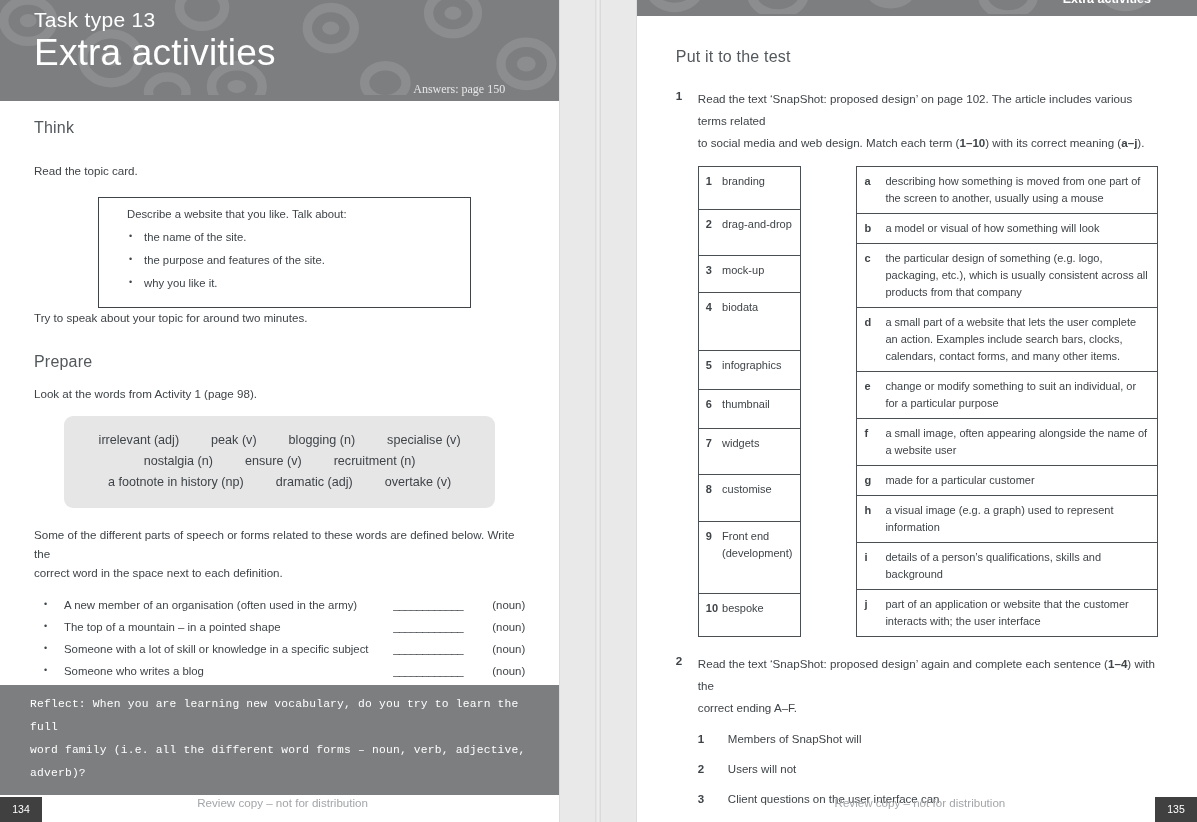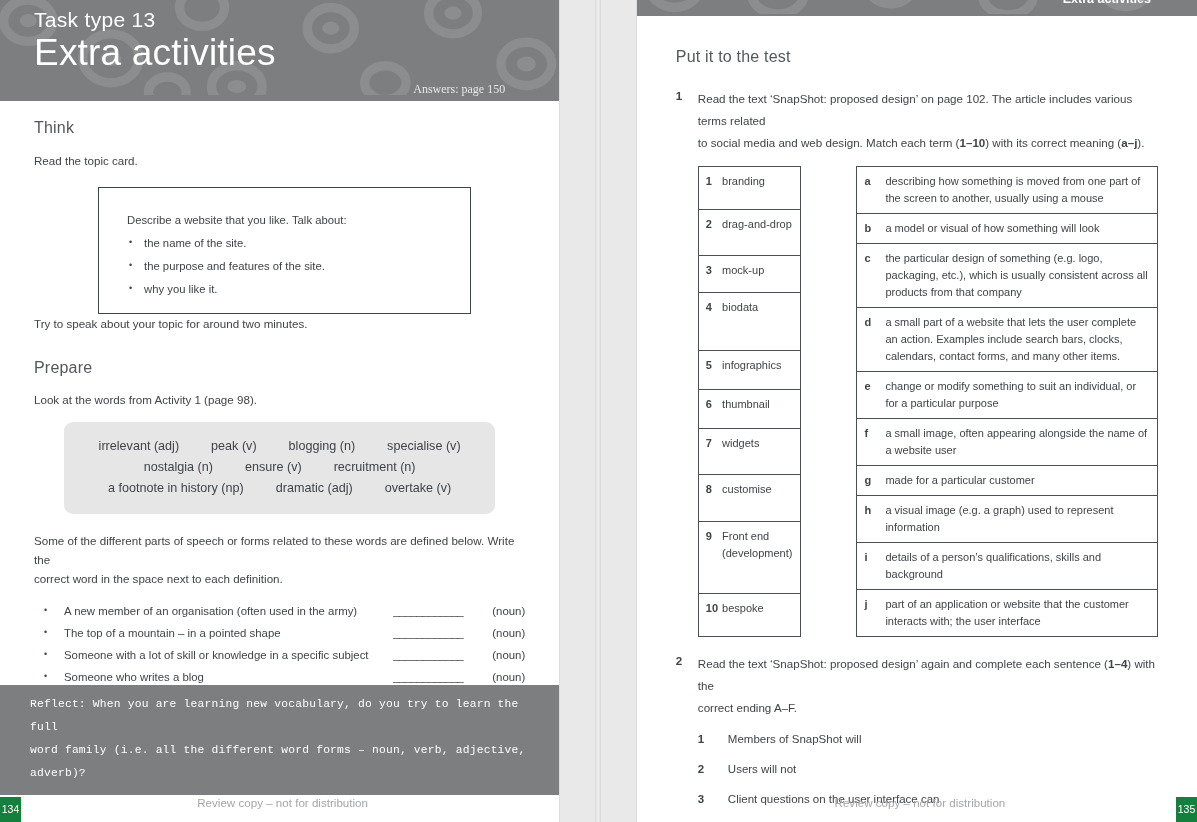--- a/index.html
+++ b/index.html
@@ -29,21 +29,21 @@
   .striptop{position:relative;height:16px;background:#7c7e80;overflow:hidden;}
   .striptop .rt{position:absolute;right:46px;top:-8px;font-size:12.5px;font-weight:bold;color:#ffffff;}
   .striptop .deco{position:absolute;inset:-16px 0 0 0;}
 
   
   h2.sec{font-weight:400;font-size:16px;color:#53585c;margin:0;letter-spacing:.2px;}
   .body{font-size:11.6px;line-height:19px;color:#3f4448;}
 
   .lp{padding:0 34px;}
 
-  .topiccard{border:1px solid #3f4448;margin:17px 0 0 64px;width:373px;box-sizing:border-box;padding:26px 0 12px 28px;}
+  .topiccard{border:1px solid #3f4448;margin:17px 0 0 64px;width:373px;box-sizing:border-box;padding:10px 0 12px 28px;}
   .topiccard .lead{font-size:11.3px;color:#3f4448;}
   .topiccard ul{margin:6px 0 0 0;padding:0;list-style:none;}
   .topiccard li{font-size:11.3px;line-height:23px;padding-left:17px;position:relative;}
   .topiccard li:before{content:"\2022";position:absolute;left:2px;top:-1px;font-size:9px;color:#3f4448;}
 
   .wordbank{background:#e6e6e7;border-radius:9px;margin:13px 30px 0 30px;padding:14px 10px 15px 10px;text-align:center;}
   .wbrow{font-size:12.6px;color:#3f4448;line-height:21px;}
   .wbrow span{display:inline-block;}
   .wbrow .gap1{width:32px;display:inline-block;}
 
@@ -52,22 +52,22 @@
   .defs li:before{content:"\2022";position:absolute;left:10px;top:-1px;font-size:9px;}
   .defs .blank{position:absolute;right:62px;top:0;letter-spacing:-.5px;color:#3f4448;}
   .defs .noun{position:absolute;right:0;top:0;}
 
   .reflect{position:absolute;left:0;right:0;top:685px;background:#7c7e80;color:#ffffff;
            font-family:"Liberation Mono","DejaVu Sans Mono",monospace;font-size:11.3px;line-height:23px;
            padding:8px 30px 10px 30px;box-sizing:border-box;letter-spacing:.2px;}
 
   .footer{position:absolute;left:0;right:0;bottom:0;height:34px;}
   .footer .fnote{position:absolute;left:0;right:0;top:8px;text-align:center;font-size:11.6px;color:#a3a6a9;padding-left:6px;}
-  .pagenum{position:absolute;bottom:0;background:#15803d;color:#ffffff;font-size:10.5px;
-           width:21px;height:25px;line-height:25px;text-align:center;}
+  .pagenum{position:absolute;bottom:0;background:#404040;color:#ffffff;font-size:10.5px;
+           width:42px;height:25px;line-height:25px;text-align:center;}
   .pagenum.left{left:0;}
   .pagenum.right{right:0;}
 
   
   .rp{padding:0 39px;}
   .q{display:flex;margin-top:6px;}
   .qnum{width:22px;flex:none;font-size:11.6px;font-weight:bold;color:#3f4448;padding-top:1px;}
   .qtext{font-size:11.6px;line-height:22px;color:#3f4448;}
 
   .matchwrap{display:flex;margin-top:12px;gap:55px;}
@@ -113,21 +113,21 @@
         </g>
       </svg>
       <div class="tasktype">Task type 13</div>
       <div class="bannertitle">Extra activities</div>
       <div class="answers">Answers: page 150</div>
     </div>
 
     <div class="lp">
 
       <h2 class="sec" style="margin-top:18px;">Think</h2>
-      <div class="body" style="margin-top:14px;">Read the topic card.</div>
+      <div class="body" style="margin-top:24px;">Read the topic card.</div>
 
       <div class="topiccard">
         <div class="lead">Describe a website that you like. Talk about:</div>
         <ul>
           <li>the name of the site.</li>
           <li>the purpose and features of the site.</li>
           <li>why you like it.</li>
         </ul>
       </div>
 

